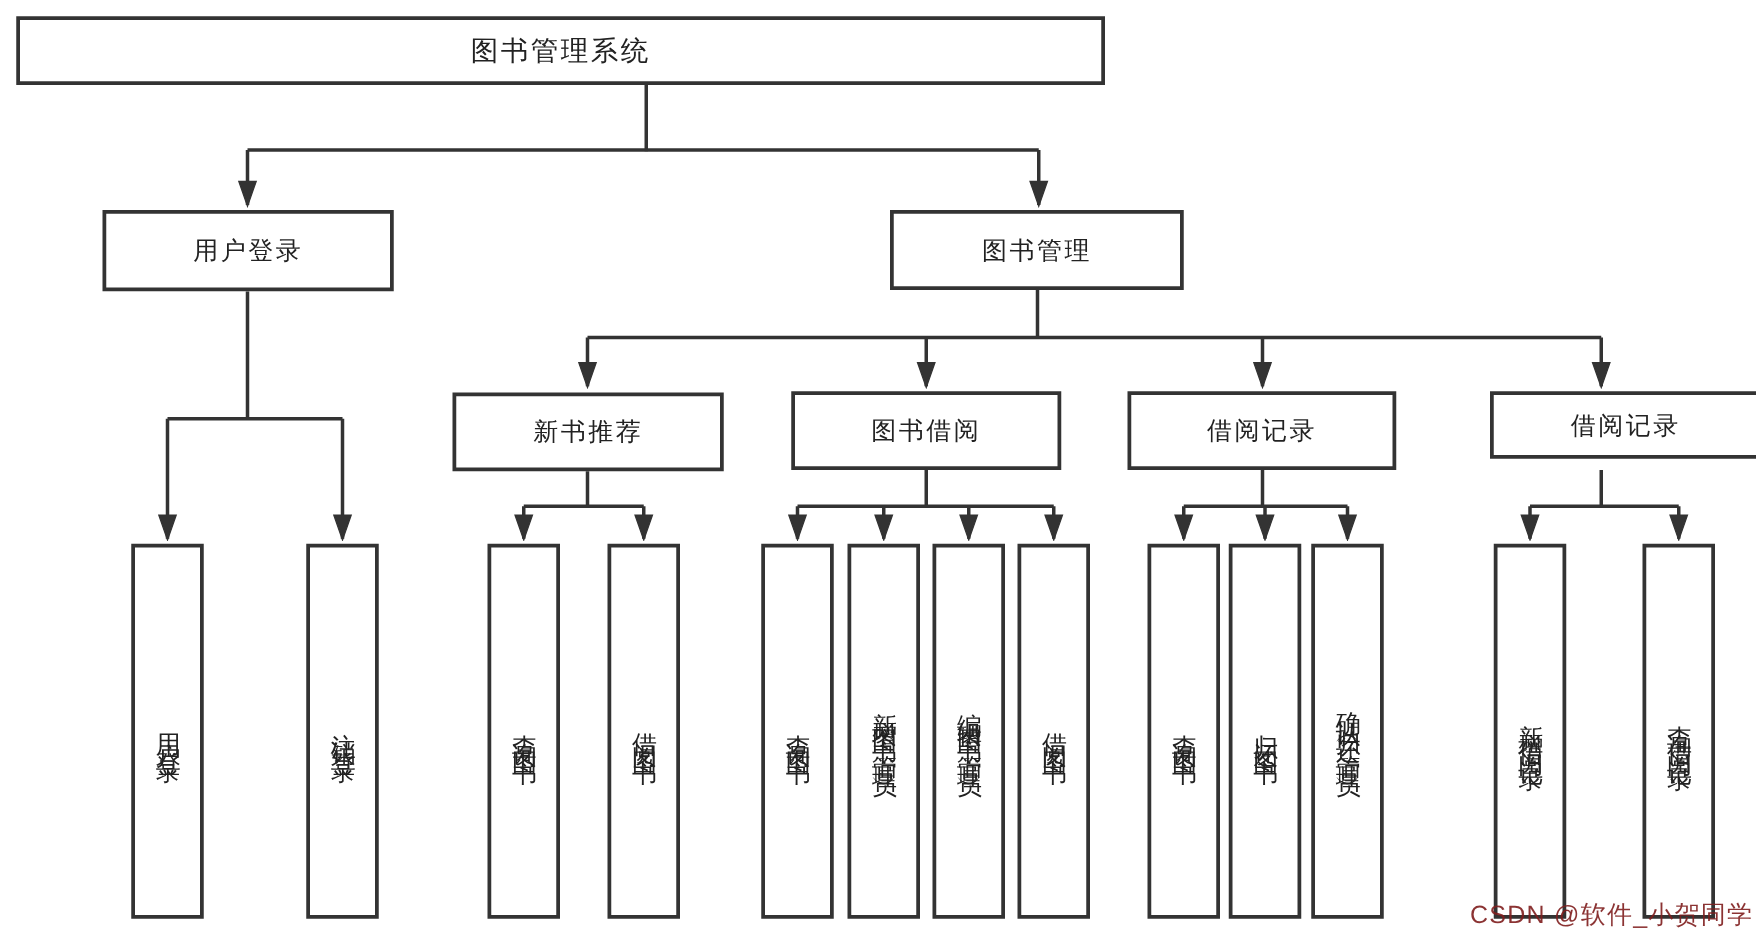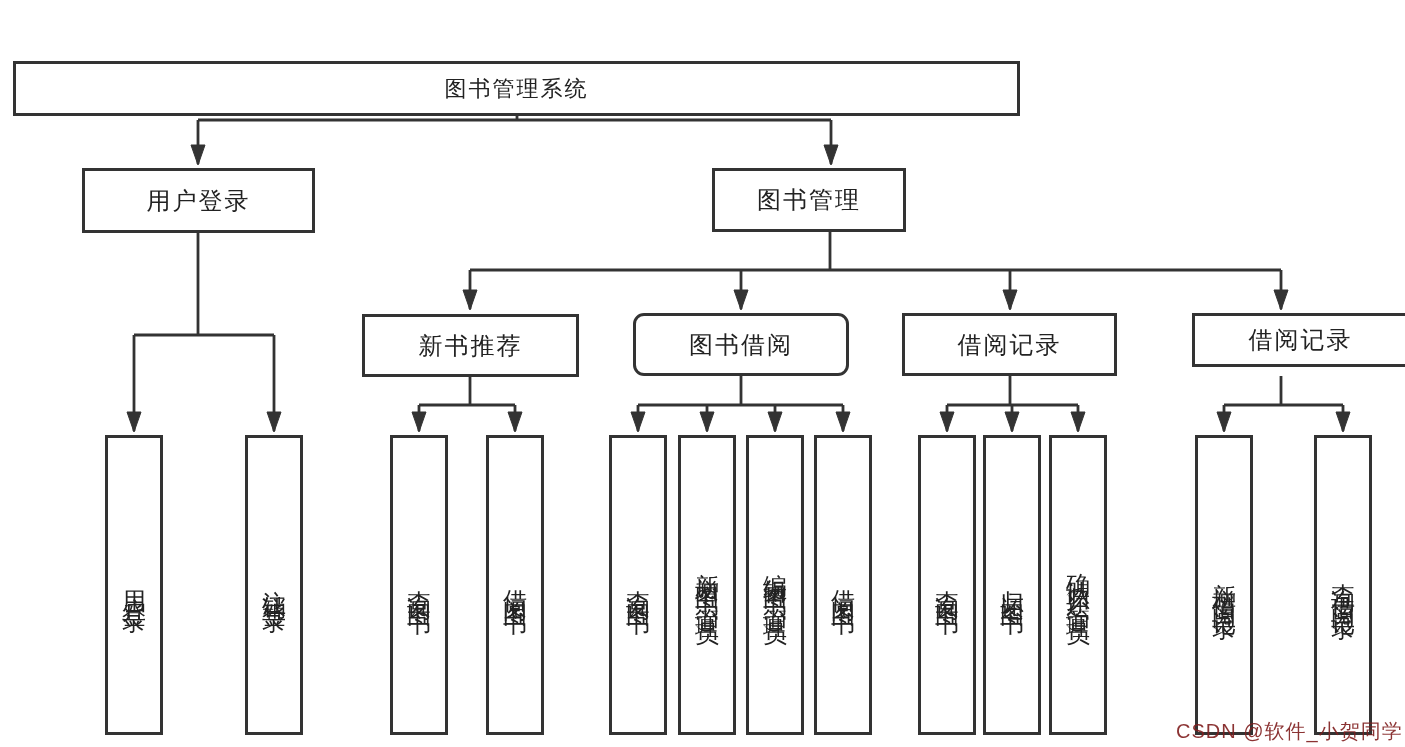--- a/index.html
+++ b/index.html
@@ -19,21 +19,21 @@
   }
   .node {
     position: absolute;
     background: #ffffff;
     border: 3px solid #333333;
     box-sizing: border-box;
     display: flex;
     align-items: center;
     justify-content: center;
     color: #222222;
-    font-size: 24px;
+    font-size: 20px;
     z-index: 2;
   }
   .node.h span { letter-spacing: 2px; white-space: nowrap; }
   .node.v span {
     writing-mode: vertical-rl;
     text-orientation: mixed;
     letter-spacing: 7px;
     line-height: 1;
   }
   .root-node { font-size: 22px; }
@@ -97,35 +97,35 @@
       <line x1="1012" y1="405" x2="1012" y2="431" marker-end="url(#arr)"></line>
       <line x1="1078" y1="405" x2="1078" y2="431" marker-end="url(#arr)"></line>
 
       <line x1="1281" y1="376" x2="1281" y2="406"></line>
       <line x1="1224" y1="405" x2="1343" y2="405"></line>
       <line x1="1224" y1="405" x2="1224" y2="431" marker-end="url(#arr)"></line>
       <line x1="1343" y1="405" x2="1343" y2="431" marker-end="url(#arr)"></line>
     </g>
   </svg>
 
-  <div class="node h root-node" style="left:13px; top:13px; width:1007px; height:55px;margin-top:48px;">
+  <div class="node h root-node" style="left:13px; top:13px; width:871px; height:55px;">
     <span>图书管理系统</span>
   </div>
 
   <div class="node h" style="left:82px; top:168px; width:233px; height:65px;">
     <span>用户登录</span>
   </div>
-  <div class="node h" style="left:712px; top:168px; width:194px; height:64px;">
+  <div class="node h" style="left:712px; top:168px; width:235px; height:64px;">
     <span>图书管理</span>
   </div>
 
   <div class="node h" style="left:362px; top:314px; width:217px; height:63px;">
     <span>新书推荐</span>
   </div>
-  <div class="node h" style="left:633px; top:313px; width:216px; height:63px;border-radius:11px;">
+  <div class="node h" style="left:633px; top:313px; width:216px; height:63px;">
     <span>图书借阅</span>
   </div>
   <div class="node h" style="left:902px; top:313px; width:215px; height:63px;">
     <span>借阅记录</span>
   </div>
   <div class="node h" style="left:1192px; top:313px; width:217px; height:54px;">
     <span>借阅记录</span>
   </div>
 
   <div class="node v" style="left:105px; top:435px; width:58px; height:300px;">

